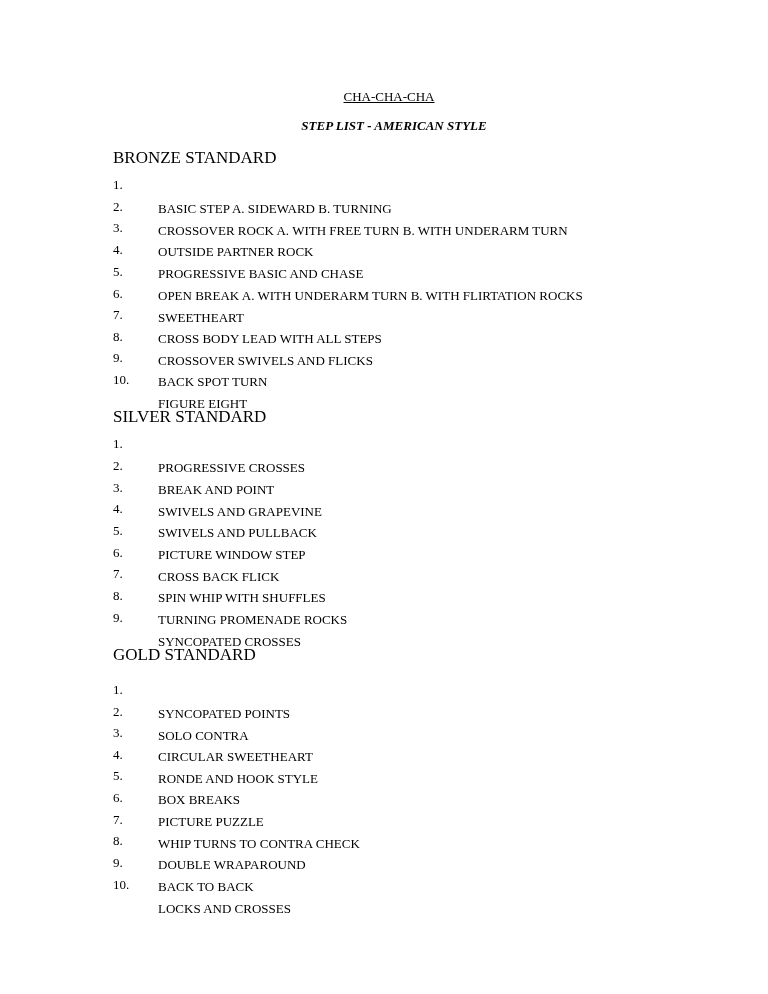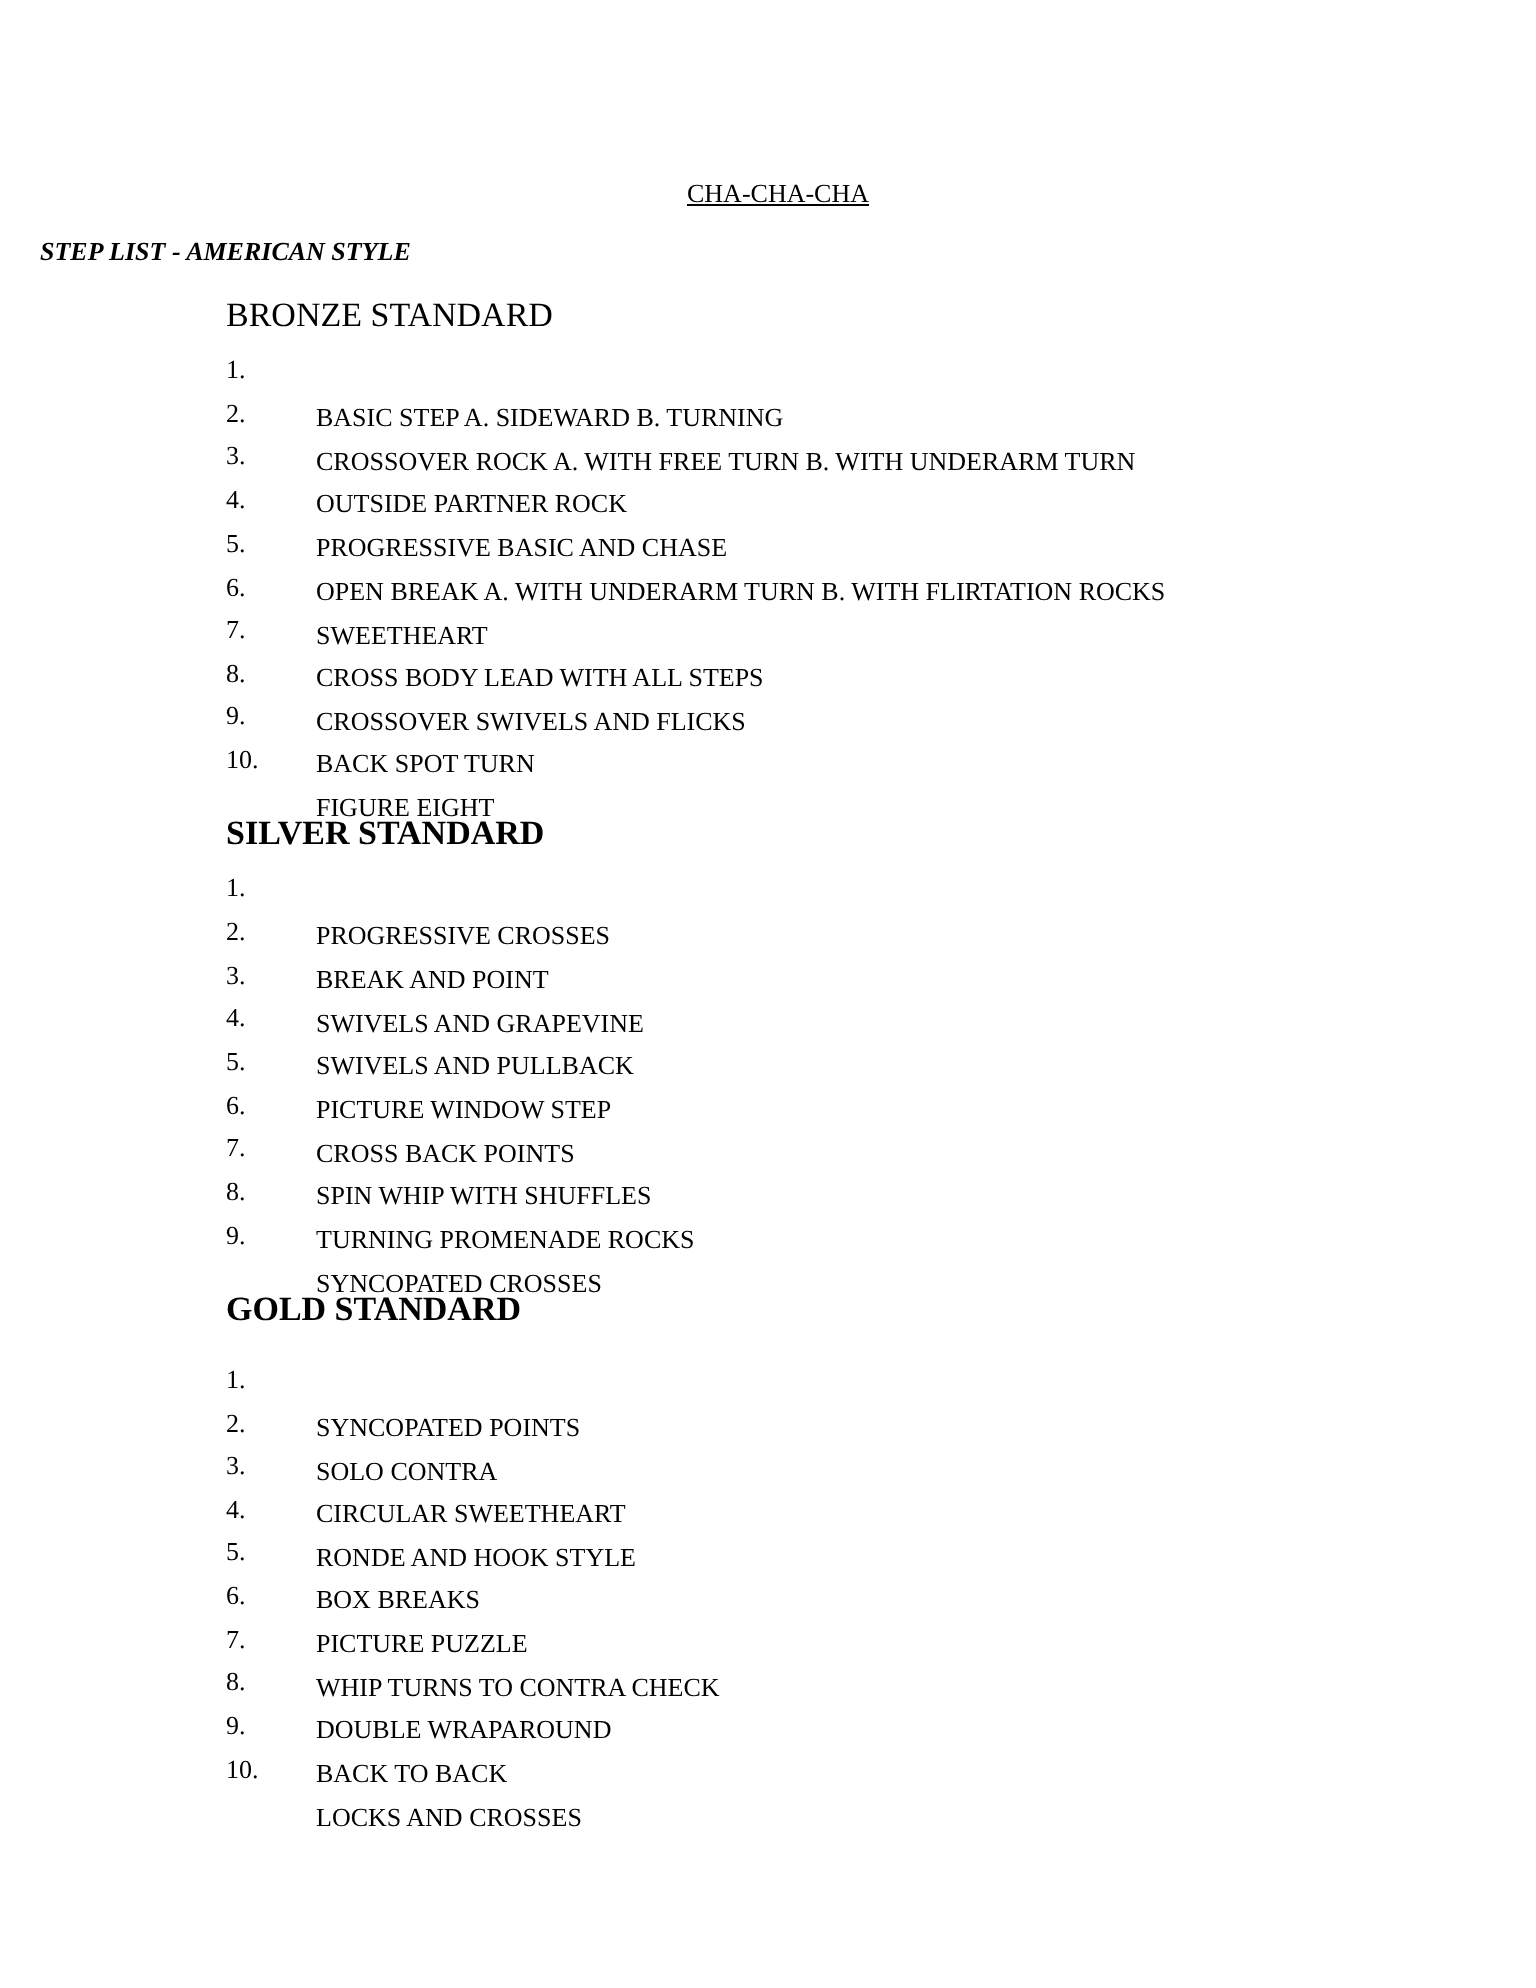--- a/index.html
+++ b/index.html
@@ -28,33 +28,34 @@
       text-align: center;
       padding-left: 10px;
       box-sizing: border-box;
       text-decoration: underline;
       font-size: 13px;
     }
     .subtitle {
       position: absolute;
       left: 0; width: 768px;
       top: 118px;
+      text-align: center;
       padding-left: 20px;
       box-sizing: border-box;
       font-style: italic;
       font-weight: bold;
       font-size: 13px;
     }
     .section-head {
       position: absolute;
       left: 113px;
       font-size: 17px;
       white-space: nowrap;
     }
-    .section-head.bold { font-weight: bold; }
+    .section-head.bold { font-weight: normal; }
     .row {
       position: absolute;
       left: 113px;
       height: 16px;
       white-space: nowrap;
       font-size: 13px;
     }
     .row .num {
       position: absolute;
       left: 0;
@@ -136,21 +137,21 @@
     <div class="row" style="top:501px">
         <span class="num">4.</span>
         <span class="txt">SWIVELS AND PULLBACK</span>
       </div>
     <div class="row" style="top:523px">
         <span class="num">5.</span>
         <span class="txt">PICTURE WINDOW STEP</span>
       </div>
     <div class="row" style="top:545px">
         <span class="num">6.</span>
-        <span class="txt">CROSS BACK POINTS</span>
+        <span class="txt">CROSS BACK FLICK</span>
       </div>
     <div class="row" style="top:566px">
         <span class="num">7.</span>
         <span class="txt">SPIN WHIP WITH SHUFFLES</span>
       </div>
     <div class="row" style="top:588px">
         <span class="num">8.</span>
         <span class="txt">TURNING PROMENADE ROCKS</span>
       </div>
     <div class="row" style="top:610px">

